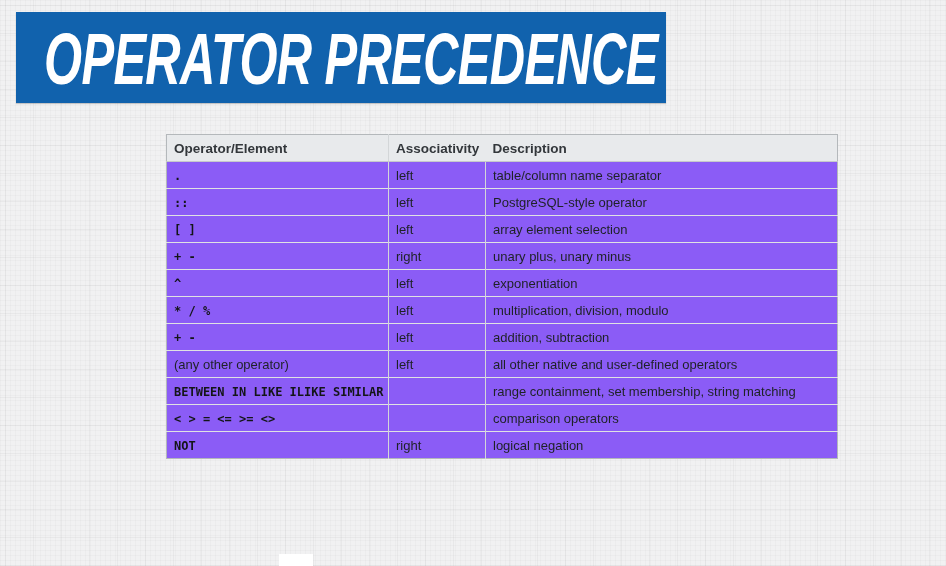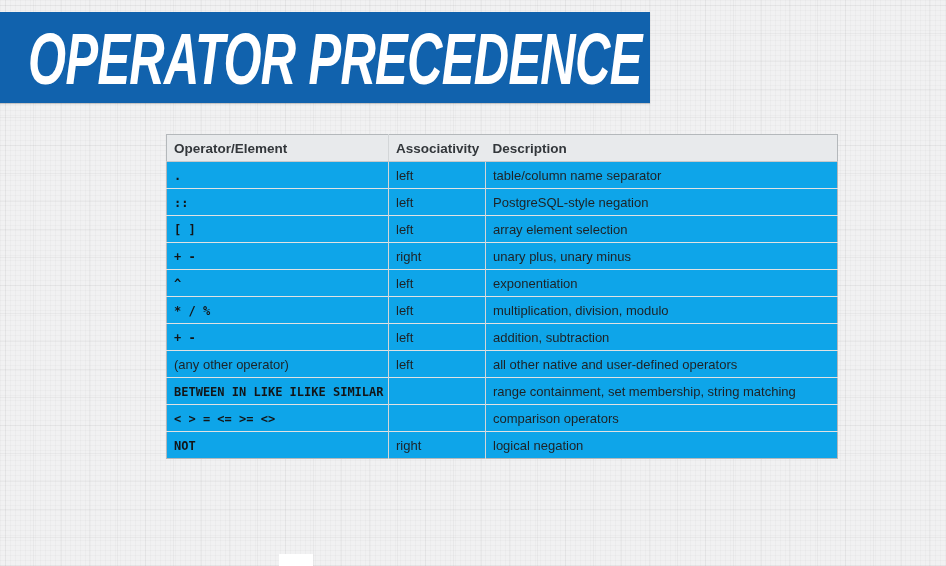--- a/index.html
+++ b/index.html
@@ -11,36 +11,36 @@
     background-image:
       linear-gradient(rgba(0,0,0,0.035) 1px, transparent 1px),
       linear-gradient(90deg, rgba(0,0,0,0.035) 1px, transparent 1px),
       linear-gradient(rgba(0,0,0,0.018) 1px, transparent 1px),
       linear-gradient(90deg, rgba(0,0,0,0.018) 1px, transparent 1px);
     background-size:28px 28px, 28px 28px, 5px 5px, 5px 5px;
     background-position:5px 5px, 5px 5px, 0 0, 0 0;
   }
 
   .banner {
-    position:absolute; left:0; top:12px; width:650px; height:91px;
+    position:absolute; left:16px; top:12px; width:650px; height:91px;
     background:#1162ad;
     box-shadow:0 1px 1px rgba(0,0,0,0.18);
   }
   .banner-title {
     position:absolute; left:28px; top:0; height:91px; line-height:95px;
     color:#ffffff; white-space:nowrap;
     font-family:"Liberation Sans", sans-serif;
     font-style:italic; font-weight:bold; font-size:72px; letter-spacing:-1px;
     transform:scaleX(0.68); transform-origin:left center;
   }
 
   table.pg-table {
     position:absolute; left:166px; top:134px; width:671px;
     border-collapse:collapse; table-layout:fixed;
-    background:#0ea5e9; border:1px solid #b4b8bb;
+    background:#8b5cf6; border:1px solid #b4b8bb;
   }
   .pg-table thead th {
     background:#e8eaec; height:27px;
     font-size:13.5px; font-weight:bold; color:#33373b;
     text-align:left; vertical-align:middle; padding:0 0 0 7px;
     border-bottom:1px solid #c6c9cb; white-space:nowrap;
   }
   th.col-op  { width:222px; border-right:1px solid #d3d6d8; }
   th.col-assoc { width:97px; }
   th.col-desc { width:352px;margin-left:27px; }
@@ -77,21 +77,21 @@
   </thead>
   <tbody>
       <tr>
     <td class="col-op"><span class="mono">.</span></td>
     <td class="col-assoc">left</td>
     <td class="col-desc">table/column name separator</td>
   </tr>
       <tr>
     <td class="col-op"><span class="mono">::</span></td>
     <td class="col-assoc">left</td>
-    <td class="col-desc">PostgreSQL-style negation</td>
+    <td class="col-desc">PostgreSQL-style operator</td>
   </tr>
       <tr>
     <td class="col-op"><span class="mono">[ ]</span></td>
     <td class="col-assoc">left</td>
     <td class="col-desc">array element selection</td>
   </tr>
       <tr>
     <td class="col-op"><span class="mono">+ -</span></td>
     <td class="col-assoc">right</td>
     <td class="col-desc">unary plus, unary minus</td>

